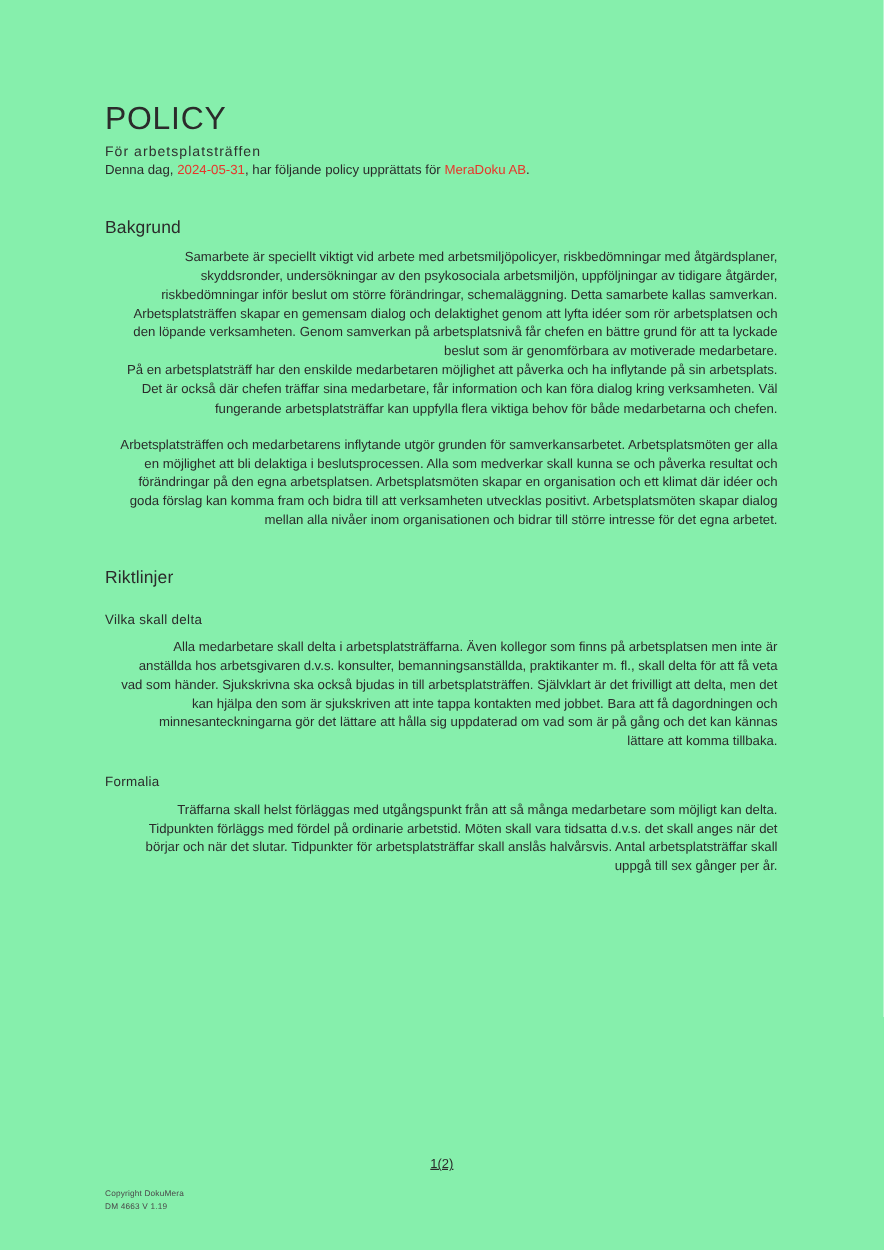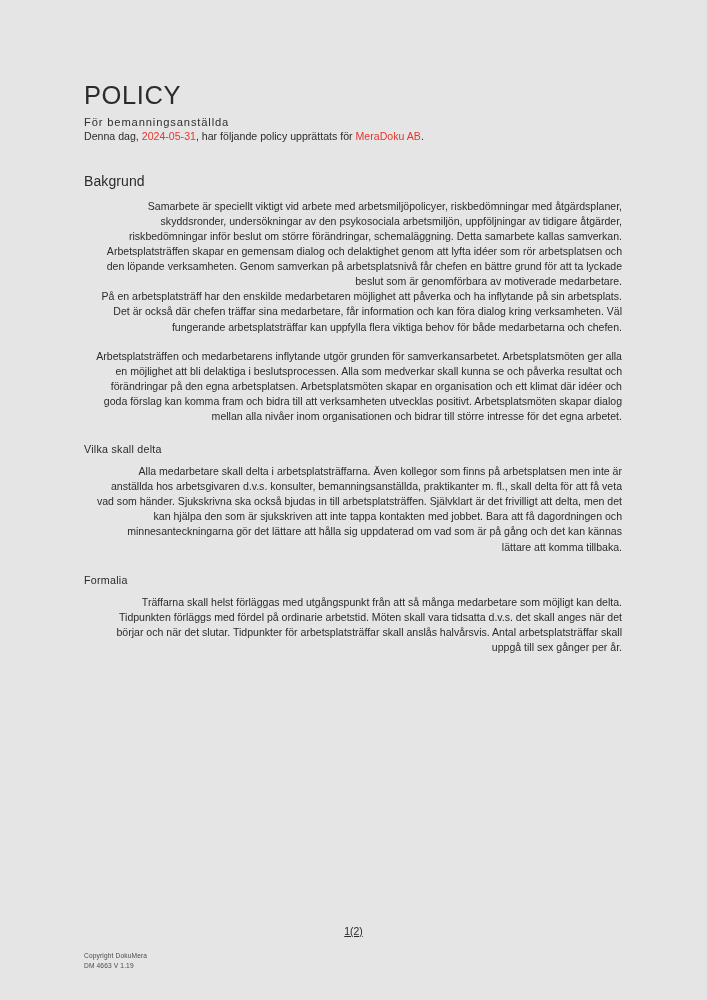--- a/index.html
+++ b/index.html
@@ -8,21 +8,21 @@
     background: #ffffff;
   }
   body {
     font-family: "Liberation Sans", sans-serif;
     -webkit-font-smoothing: antialiased;
   }
   .page {
     position: relative;
     width: 707px;
     height: 1000px;
-    background: #e5e5e5;
+    background: #86efac;
     overflow: hidden;
     box-sizing: border-box;
   }
   .content {
     position: absolute;
     left: 84px;
     top: 0;
     width: 538px;
   }
 
@@ -119,38 +119,39 @@
   .footer-left div { white-space: nowrap; }
 </style>
 </head>
 <body>
 
 <div class="page">
   <div class="content">
 
     <div class="title-block">
       <h1 class="doc-title">POLICY</h1>
-      <div class="doc-subtitle">För bemanningsanställda</div>
+      <div class="doc-subtitle">För arbetsplatsträffen</div>
     </div>
 
     <div class="intro-line">
       <span>Denna dag, </span><span class="accent">2024-05-31</span><span>, har följande policy upprättats för </span><span class="accent">MeraDoku AB</span><span>.</span>
     </div>
 
     <div class="section">
       <h2 class="section-heading">Bakgrund</h2>
       <p class="body-text">Samarbete är speciellt viktigt vid arbete med arbetsmiljöpolicyer, riskbedömningar med åtgärdsplaner, skyddsronder, undersökningar av den psykosociala arbetsmiljön, uppföljningar av tidigare åtgärder, riskbedömningar inför beslut om större förändringar, schemaläggning. Detta samarbete kallas samverkan. Arbetsplatsträffen skapar en gemensam dialog och delaktighet genom att lyfta idéer som rör arbetsplatsen och den löpande verksamheten. Genom samverkan på arbetsplatsnivå får chefen en bättre grund för att ta lyckade beslut som är genomförbara av motiverade medarbetare.</p>
     </div>
 
     <div class="section">
       <p class="body-text">På en arbetsplatsträff har den enskilde medarbetaren möjlighet att påverka och ha inflytande på sin arbetsplats. Det är också där chefen träffar sina medarbetare, får information och kan föra dialog kring verksamheten. Väl fungerande arbetsplatsträffar kan uppfylla flera viktiga behov för både medarbetarna och chefen.</p>
       <p class="body-text">Arbetsplatsträffen och medarbetarens inflytande utgör grunden för samverkansarbetet. Arbetsplatsmöten ger alla en möjlighet att bli delaktiga i beslutsprocessen. Alla som medverkar skall kunna se och påverka resultat och förändringar på den egna arbetsplatsen. Arbetsplatsmöten skapar en organisation och ett klimat där idéer och goda förslag kan komma fram och bidra till att verksamheten utvecklas positivt. Arbetsplatsmöten skapar dialog mellan alla nivåer inom organisationen och bidrar till större intresse för det egna arbetet.</p>
     </div>
 
     <div class="section">
+      <h2 class="section-heading">Riktlinjer</h2>
 
       <h3 class="sub-heading">Vilka skall delta</h3>
       <p class="body-text">Alla medarbetare skall delta i arbetsplatsträffarna. Även kollegor som finns på arbetsplatsen men inte är anställda hos arbetsgivaren d.v.s. konsulter, bemanningsanställda, praktikanter m. fl., skall delta för att få veta vad som händer. Sjukskrivna ska också bjudas in till arbetsplatsträffen. Självklart är det frivilligt att delta, men det kan hjälpa den som är sjukskriven att inte tappa kontakten med jobbet. Bara att få dagordningen och minnesanteckningarna gör det lättare att hålla sig uppdaterad om vad som är på gång och det kan kännas lättare att komma tillbaka.</p>
 
       <h3 class="sub-heading">Formalia</h3>
       <p class="body-text">Träffarna skall helst förläggas med utgångspunkt från att så många medarbetare som möjligt kan delta. Tidpunkten förläggs med fördel på ordinarie arbetstid. Möten skall vara tidsatta d.v.s. det skall anges när det börjar och när det slutar. Tidpunkter för arbetsplatsträffar skall anslås halvårsvis. Antal arbetsplatsträffar skall uppgå till sex gånger per år.</p>
     </div>
 
   </div>
 

